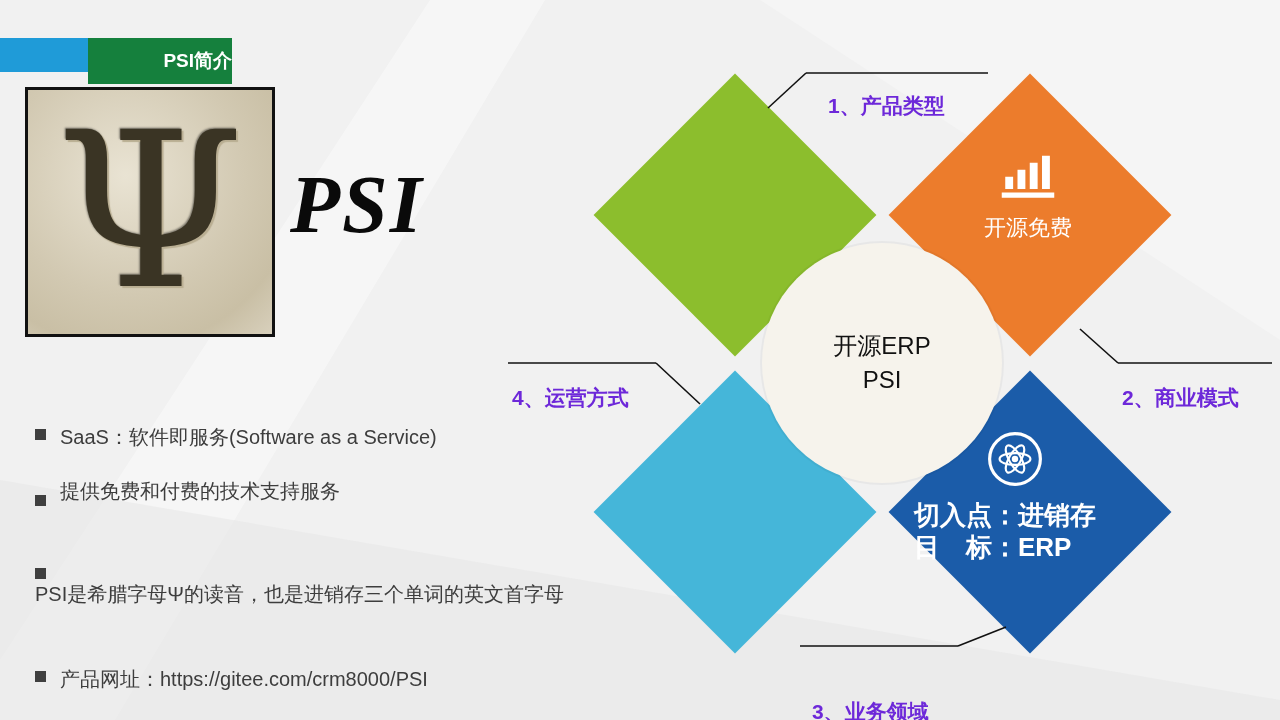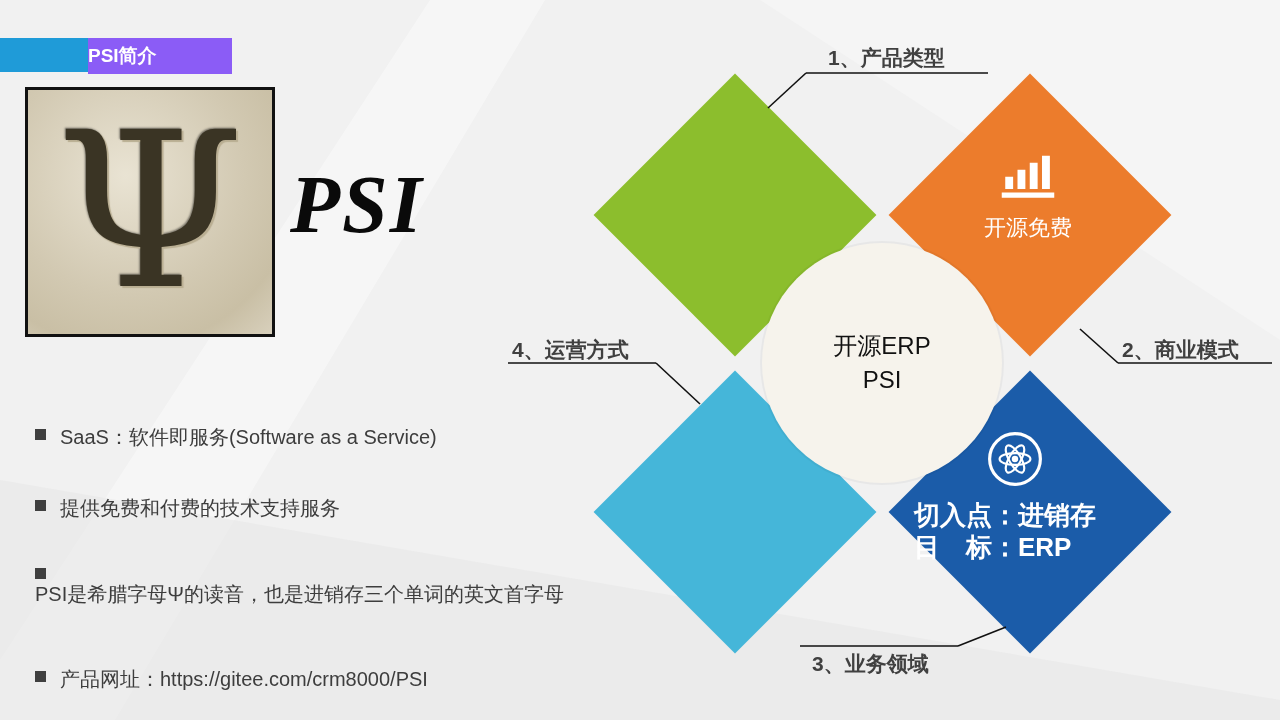--- a/index.html
+++ b/index.html
@@ -3,39 +3,39 @@
 <meta charset="utf-8">
 <style>
   * { margin:0; padding:0; box-sizing:border-box; }
   body { background:#cccccc; font-family:"Liberation Sans", sans-serif; }
   .slide { position:relative; width:1280px; height:720px; background:#f1f1f1; overflow:hidden; }
 
   .bg-deco { position:absolute; left:0; top:0; width:1280px; height:720px; pointer-events:none; }
 
   
   .header-accent { position:absolute; left:0; top:38px; width:88px; height:34px; background:#1f9bd8; }
-  .header-tab { position:absolute; left:88px; top:38px; width:144px; height:36px; background:#8b5cf6;
-    color:#ffffff; font-size:19px; font-weight:bold; display:flex; align-items:center; justify-content:flex-start; }
+  .header-tab { position:absolute; left:88px; top:38px; width:144px; height:46px; background:#15803d;
+    color:#ffffff; font-size:19px; font-weight:bold; display:flex; align-items:center; justify-content:flex-end; }
 
   
   .psi-image { position:absolute; left:25px; top:87px; width:250px; height:250px;
     border:3px solid #111111;
     background: radial-gradient(circle at 40% 35%, #e9e3d3 0%, #d2c9b2 55%, #c9bfa5 80%, #d8d0bc 100%);
     display:flex; align-items:center; justify-content:center; }
   .psi-glyph { font-family:"DejaVu Serif", serif; font-size:215px; line-height:230px; color:#3a3424;
     text-shadow: 2px 2px 1px #b9ae92, -1px -1px 2px rgba(0,0,0,0.45); }
 
   .psi-title { position:absolute; left:290px; top:158px; font-family:"Liberation Serif", serif;
     font-style:italic; font-weight:bold; font-size:82px; color:#0a0a0a; letter-spacing:2px; }
 
   
   .bullet { position:absolute; left:35px; width:585px; display:flex; align-items:flex-start;margin-top:16px; }
   .bullet-square { flex:0 0 11px; width:11px; height:11px; background:#3f3f3f; margin-top:7px; margin-right:14px; }
   .bullet-text { font-size:20px; color:#3d3d3d; line-height:30px; }
-  .b1 { top:406px; } .b2 { top:477px; } .b3 { top:545px;flex-direction:column; } .b4 { top:648px; }
+  .b1 { top:406px; } .b2 { top:460px;align-items:flex-end; } .b3 { top:545px;flex-direction:column; } .b4 { top:648px; }
 
   
   .diamond { position:absolute; width:200px; height:200px; transform:rotate(45deg); }
   .d-green  { left:635px; top:115px; background:#8cbe2d; }
   .d-orange { left:930px; top:115px; background:#ec7c2c; }
   .d-blue   { left:635px; top:412px; background:#45b6d9; }
   .d-navy   { left:930px; top:412px; background:#1b5ca9; }
 
   .center-circle { position:absolute; left:762px; top:243px; width:240px; height:240px; border-radius:50%;
     background:#f6f3ec; box-shadow:0 0 0 2px rgba(0,0,0,0.04);
@@ -49,21 +49,21 @@
   .nc-blue   { left:655px; top:440px; }
   .nc-navy   { left:908px; top:430px; width:214px; }
   .nc-label { margin-top:11px; font-size:22px; }
   .nc-blue .nc-label { font-size:21px; }
   .nc-navy .nc-labels { margin-top:7px; text-align:left; padding-left:6px; }
   .nc-navy .nc-label-line { font-size:26px; font-weight:bold; line-height:32px; }
   .icon-svg { display:inline-block; }
 
   
   .callout-lines { position:absolute; left:0; top:0; width:1280px; height:720px; pointer-events:none; z-index:5; }
-  .callout { position:absolute; font-size:21px; font-weight:bold; color:#404040; z-index:6; white-space:nowrap; }
+  .callout { position:absolute; font-size:21px; font-weight:bold; color:#6d28d9; z-index:6; white-space:nowrap;margin-top:48px; }
   .c1 { left:828px; top:44px; }
   .c2 { left:1122px; top:336px; }
   .c3 { left:812px; top:650px; }
   .c4 { left:512px; top:336px; }
 </style>
 </head>
 <body>
 
 <div class="slide">
 

